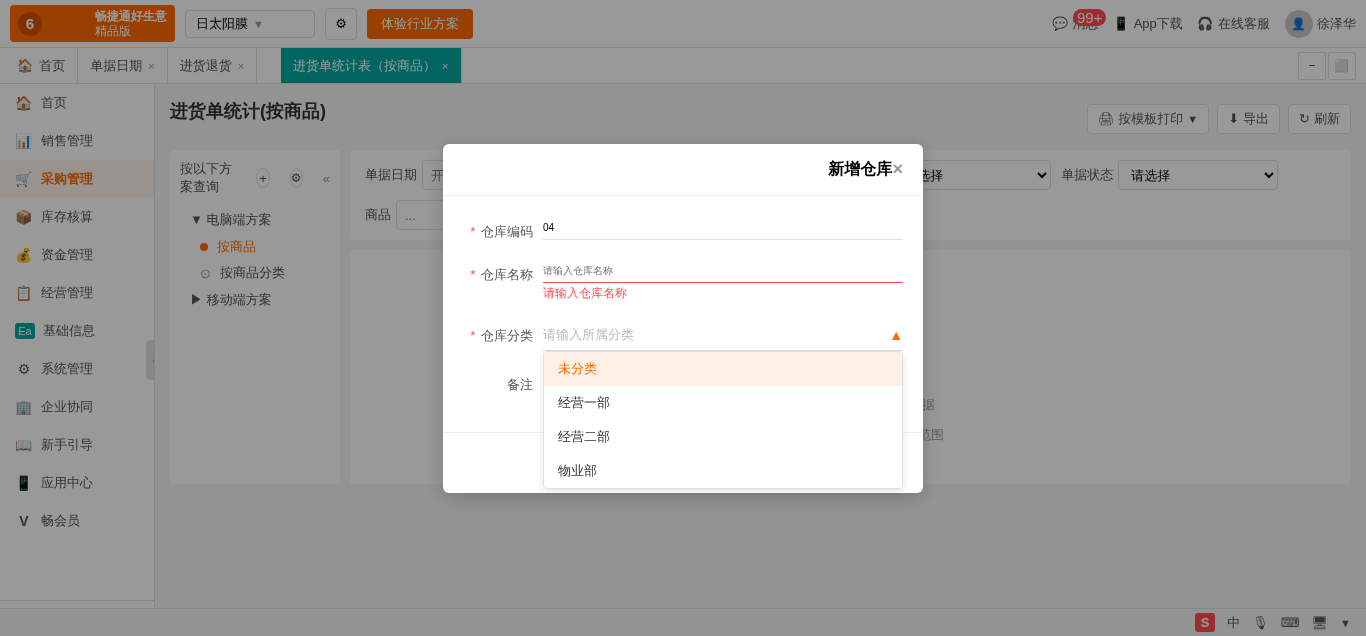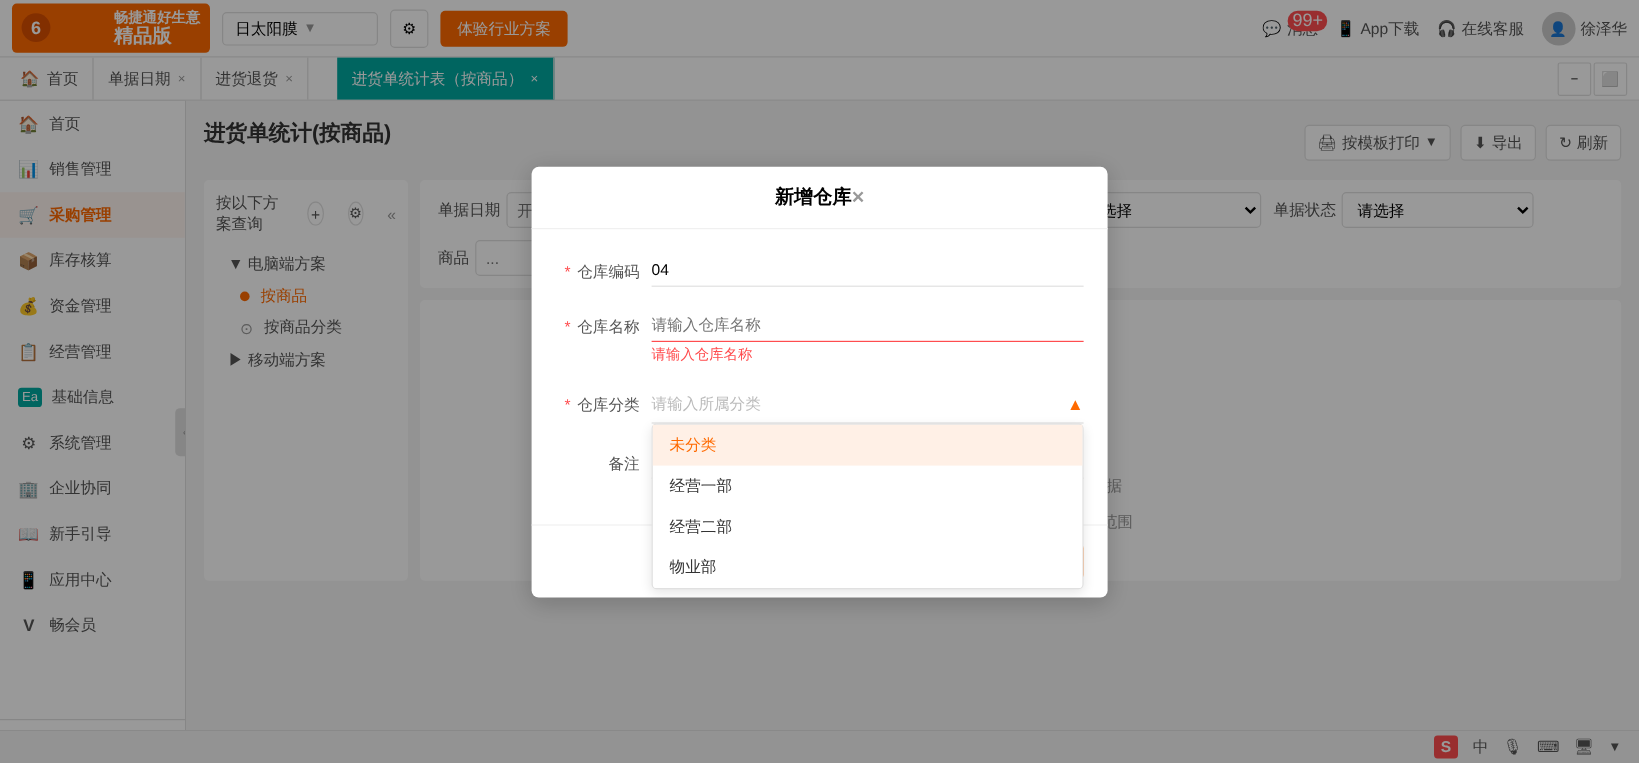--- a/index.html
+++ b/index.html
@@ -11,21 +11,21 @@
       background: #fff; border-bottom: 1px solid #e0e0e0;
       padding: 0 10px; gap: 10px;
     }
     .logo-area {
       display: flex; align-items: center; gap: 5px;
       background: #ff6a00; border-radius: 4px; padding: 4px 8px;
       color: #fff; font-weight: bold; font-size: 12px; min-width: 110px;
     }
     .logo-icon { width: 24px; height: 24px; background: #d94f00; border-radius: 50%; display: flex; align-items: center; justify-content: center; font-size: 14px; font-weight: bold; }
     .logo-text { line-height: 1.2; margin-left: 48px; }
-    .logo-sub { font-size: 16px; font-weight: bold; }
+    .logo-sub { font-size: 12px; font-weight: normal; }
     .store-selector {
       display: flex; align-items: center; border: 1px solid #e0e0e0;
       border-radius: 4px; padding: 4px 10px; gap: 5px; cursor: pointer;
       min-width: 130px; background: #fff;
     }
     .gear-btn {
       width: 32px; height: 32px; border: 1px solid #e0e0e0; border-radius: 4px;
       display: flex; align-items: center; justify-content: center; cursor: pointer; background: #fff;
     }
     .trial-btn {
@@ -104,31 +104,31 @@
       display: flex; align-items: center; justify-content: center;
     }
 
     
     .dialog {
       background: #fff; border-radius: 6px; width: 480px;
       box-shadow: 0 4px 20px rgba(0,0,0,0.2); z-index: 101;
       overflow: visible; position: relative;
     }
     .dialog-header {
-      display: flex; align-items: center; justify-content: center;
+      display: flex; align-items: center; justify-content: flex-end;
       padding: 15px 20px; border-bottom: 1px solid #f0f0f0; font-size: 16px; font-weight: bold;
     }
     .dialog-close { cursor: pointer; font-size: 18px; color: #999; }
     .dialog-body { padding: 20px; }
     .form-row { display: flex; align-items: flex-start; margin-bottom: 18px; gap: 10px; }
     .form-label { min-width: 70px; font-size: 13px; color: #555; padding-top: 7px; text-align: right; }
     .required { color: #ff4d4f; margin-right: 2px; }
     .form-control {
       flex: 1; border: none; border-bottom: 1px solid #e0e0e0;
-      padding: 6px 0; font-size: 13px; outline: none;
+      padding: 6px 0; font-size: 10px; outline: none;
     }
     .form-control.error { border-bottom-color: #ff4d4f; }
     .error-tip { color: #ff4d4f; font-size: 12px; margin-top: 2px; }
     .form-field-wrap { flex: 1; display: flex; flex-direction: column; }
     .form-control-select {
       flex: 1; display: flex; align-items: center; border-bottom: 1px solid #e0e0e0;
       padding: 6px 0; font-size: 13px; cursor: pointer; position: relative;
     }
     .select-text { flex: 1; color: #bbb; font-size: 13px; }
     .select-arrow { color: #ff6a00; font-size: 14px; }

